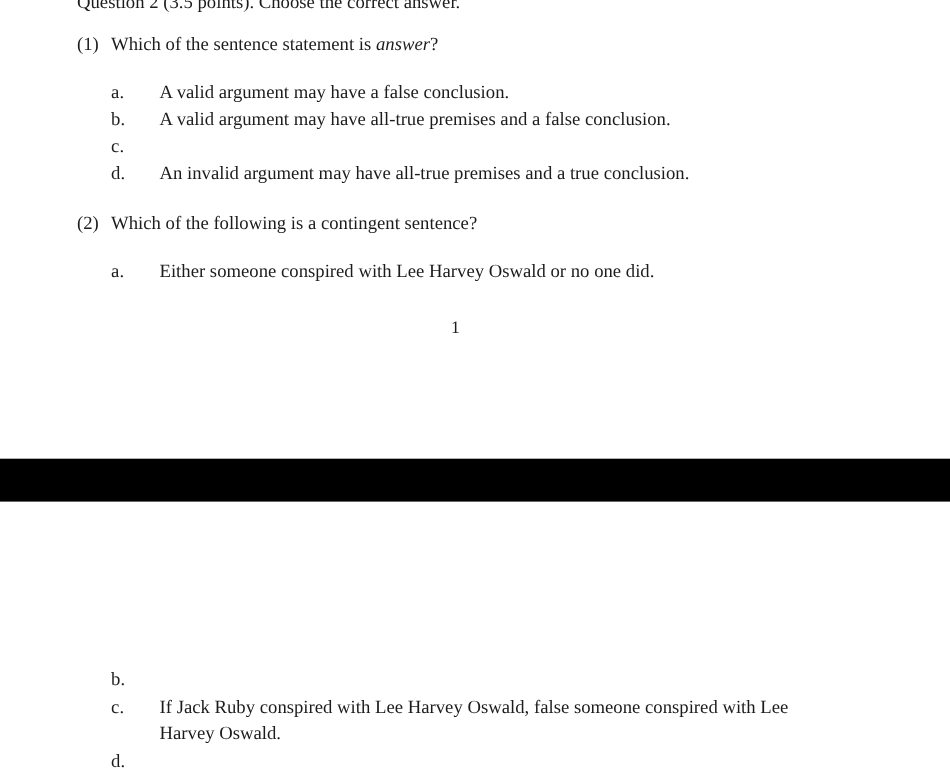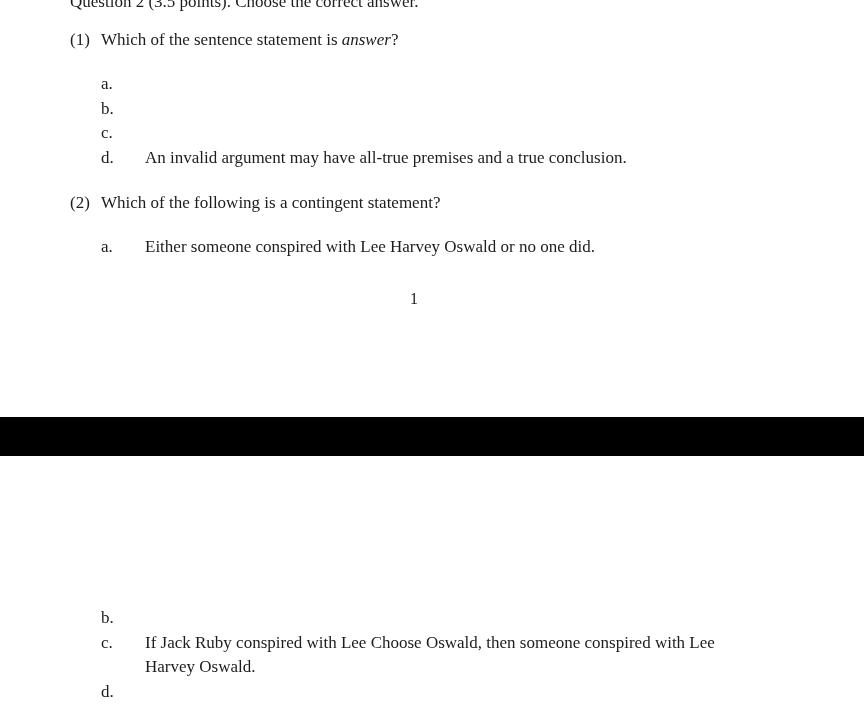--- a/index.html
+++ b/index.html
@@ -76,36 +76,38 @@
     </div>
 
     <div class="abs prompt" style="left:70px; top:28px;">
       <span class="qnum">(1)</span>
       <span class="qtext"><span>Which of the sentence statement is </span><em>answer</em><span>?</span></span>
     </div>
 
     <div class="abs options" style="top:72px;">
       <div class="opt-row">
         <span class="opt-letter">a.</span>
+        <span class="opt-text">A valid argument may have a false conclusion.</span>
       </div>
       <div class="opt-row">
         <span class="opt-letter">b.</span>
+        <span class="opt-text">A valid argument may have all-true premises and a false conclusion.</span>
       </div>
       <div class="opt-row">
         <span class="opt-letter">c.</span>
       </div>
       <div class="opt-row">
         <span class="opt-letter">d.</span>
         <span class="opt-text">An invalid argument may have all-true premises and a true conclusion.</span>
       </div>
     </div>
 
     <div class="abs prompt" style="left:70px; top:191px;">
       <span class="qnum">(2)</span>
-      <span class="qtext">Which of the following is a contingent statement?</span>
+      <span class="qtext">Which of the following is a contingent sentence?</span>
     </div>
 
     <div class="abs options" style="top:235px;">
       <div class="opt-row">
         <span class="opt-letter">a.</span>
         <span class="opt-text">Either someone conspired with Lee Harvey Oswald or no one did.</span>
       </div>
     </div>
 
     <div class="abs page-number">1</div>
@@ -113,21 +115,21 @@
 
   <div class="abs page-divider"></div>
 
   <section>
     <div class="abs options" style="top:606px;">
       <div class="opt-row">
         <span class="opt-letter">b.</span>
       </div>
       <div class="opt-row">
         <span class="opt-letter">c.</span>
-        <span class="opt-text">If Jack Ruby conspired with Lee Choose Oswald, then someone conspired with Lee Harvey Oswald.</span>
+        <span class="opt-text">If Jack Ruby conspired with Lee Harvey Oswald, false someone conspired with Lee Harvey Oswald.</span>
       </div>
       <div class="opt-row">
         <span class="opt-letter">d.</span>
       </div>
     </div>
   </section>
 
 </div>
 
 </body></html>

